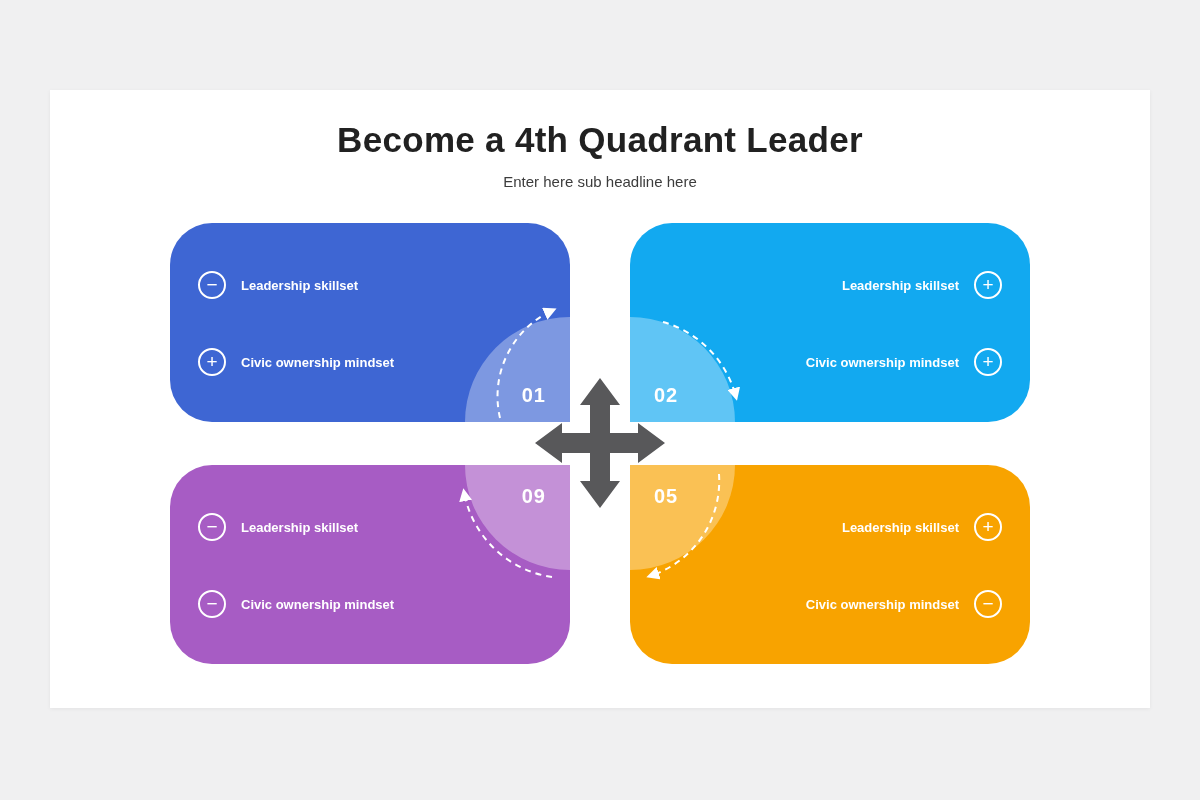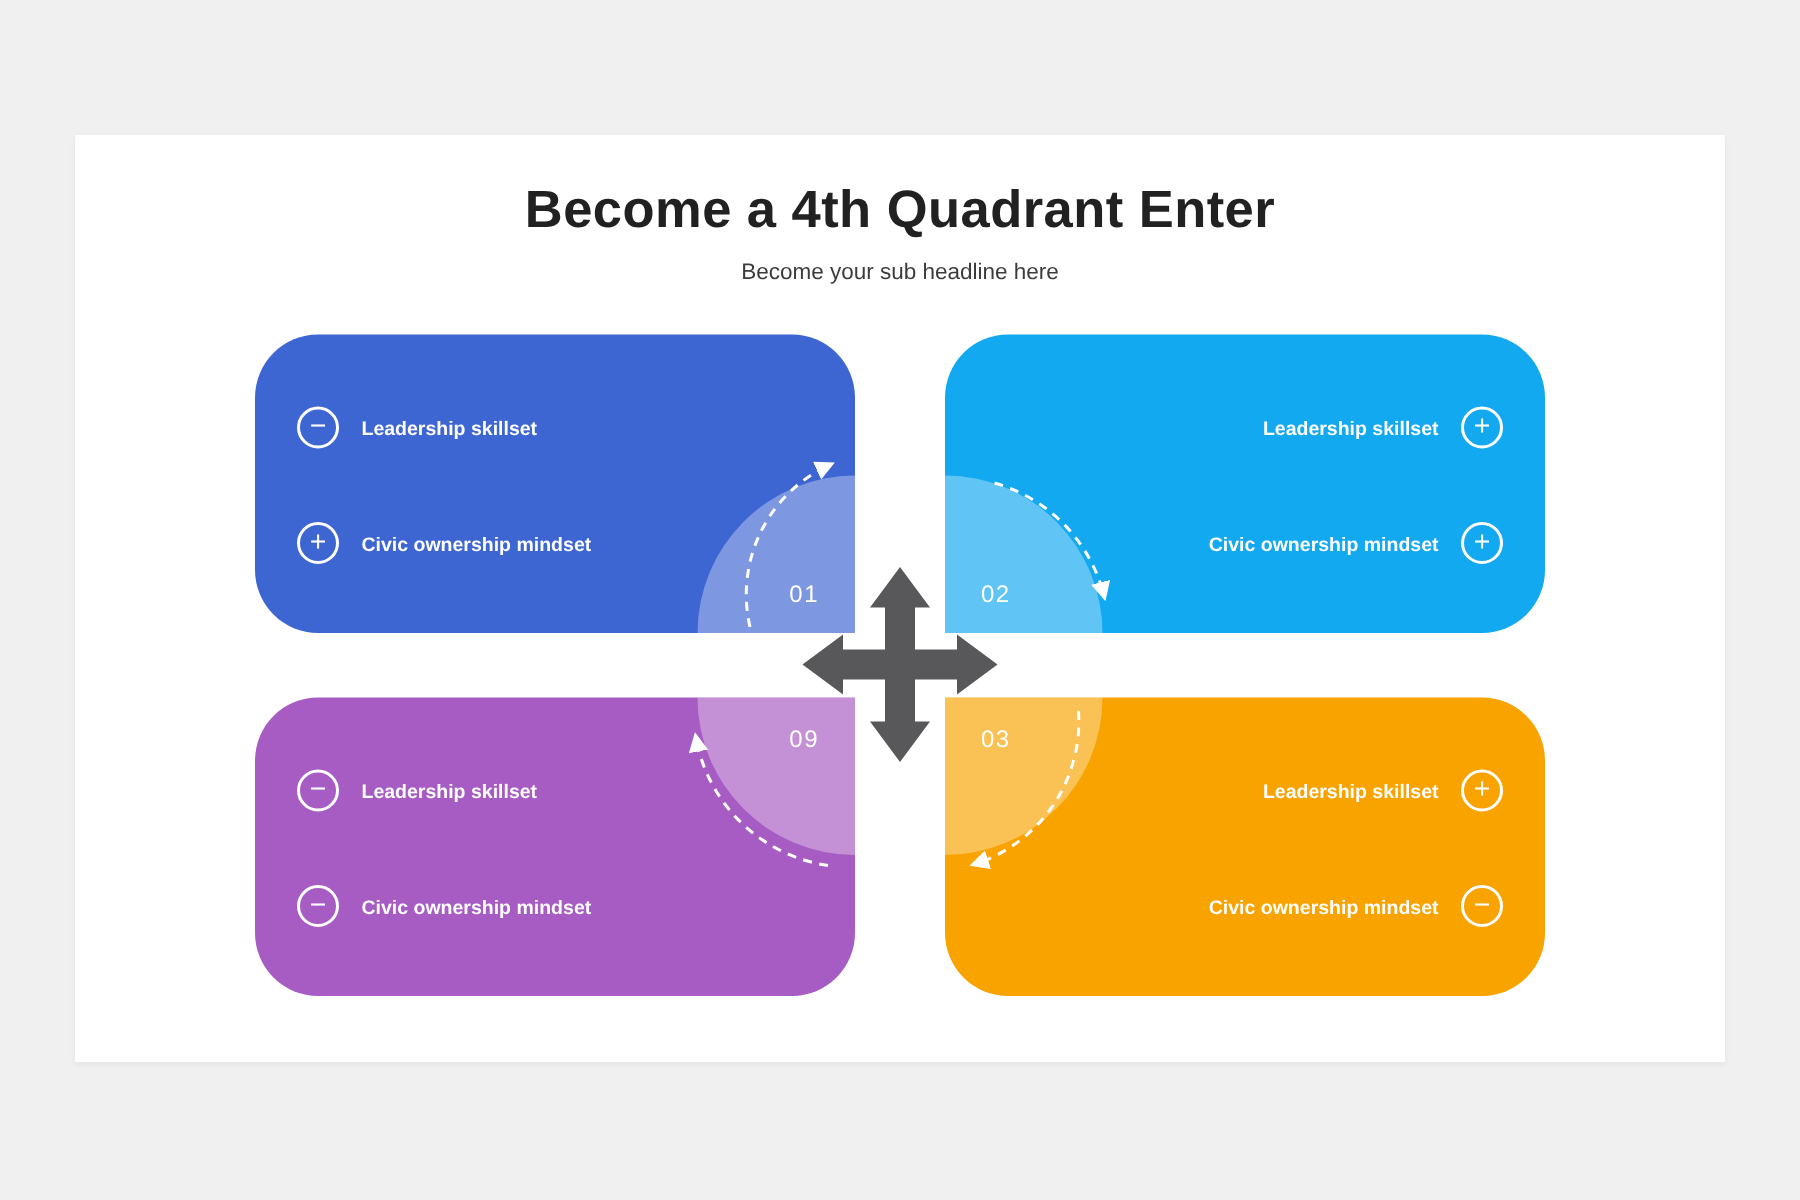--- a/index.html
+++ b/index.html
@@ -36,37 +36,37 @@
   .row.r2{top:125px;}
   .card.left-align .row{left:28px;}
   .card.right-align .row{right:28px;flex-direction:row-reverse;}
   .circle-icon{
     width:28px;height:28px;min-width:28px;box-sizing:border-box;
     border:2px solid #ffffff;border-radius:50%;
     display:flex;align-items:center;justify-content:center;
     color:#ffffff;font-size:19px;font-weight:400;line-height:1;padding-bottom:1px;
   }
   .row-label{color:#ffffff;font-size:13px;font-weight:700;white-space:nowrap;}
-  .num{position:absolute;color:#ffffff;font-size:16px;font-weight:400;letter-spacing:1px;line-height:1.1;}
+  .num{position:absolute;color:#ffffff;font-size:20px;font-weight:700;letter-spacing:1px;line-height:1.1;}
   .tl .num{right:24px;bottom:16px;}
   .tr .num{left:24px;bottom:16px;}
   .bl .num{right:24px;top:20px;}
   .br .num{left:24px;top:20px;}
   svg.overlay{position:absolute;left:0;top:0;width:1200px;height:800px;pointer-events:none;z-index:5;}
   .dash{stroke:#ffffff;stroke-width:2;fill:none;stroke-dasharray:6 5;}
 </style>
 </head>
 <body>
 
 <div class="canvas">
 
   <div class="slide"></div>
 
-  <div class="title">Become a 4th Quadrant Enter</div>
-  <div class="subtitle">Become your sub headline here</div>
+  <div class="title">Become a 4th Quadrant Leader</div>
+  <div class="subtitle">Enter here sub headline here</div>
 
   <div class="card tl left-align">
     <div class="qcircle"></div>
     <div class="row r1">
       <span class="circle-icon">−</span>
       <span class="row-label">Leadership skillset</span>
     </div>
     <div class="row r2">
       <span class="circle-icon">+</span>
       <span class="row-label">Civic ownership mindset</span>
@@ -103,21 +103,21 @@
   <div class="card br right-align">
     <div class="qcircle"></div>
     <div class="row r1">
       <span class="circle-icon">+</span>
       <span class="row-label">Leadership skillset</span>
     </div>
     <div class="row r2">
       <span class="circle-icon">−</span>
       <span class="row-label">Civic ownership mindset</span>
     </div>
-    <div class="num">03</div>
+    <div class="num">05</div>
   </div>
 
   <svg class="overlay" viewBox="0 0 1200 800" aria-hidden="true">
     <defs>
       <marker id="ah" viewBox="0 0 10 10" refX="7" refY="5" markerWidth="6.5" markerHeight="6.5" orient="auto">
         <path d="M0,0 L10,5 L0,10 Z" fill="#ffffff"></path>
       </marker>
     </defs>
     <path class="dash" d="M 500 418 A 95 95 0 0 1 553 310" marker-end="url(#ah)"></path>
     <path class="dash" d="M 663 322 A 105 105 0 0 1 736 397" marker-end="url(#ah)"></path>

